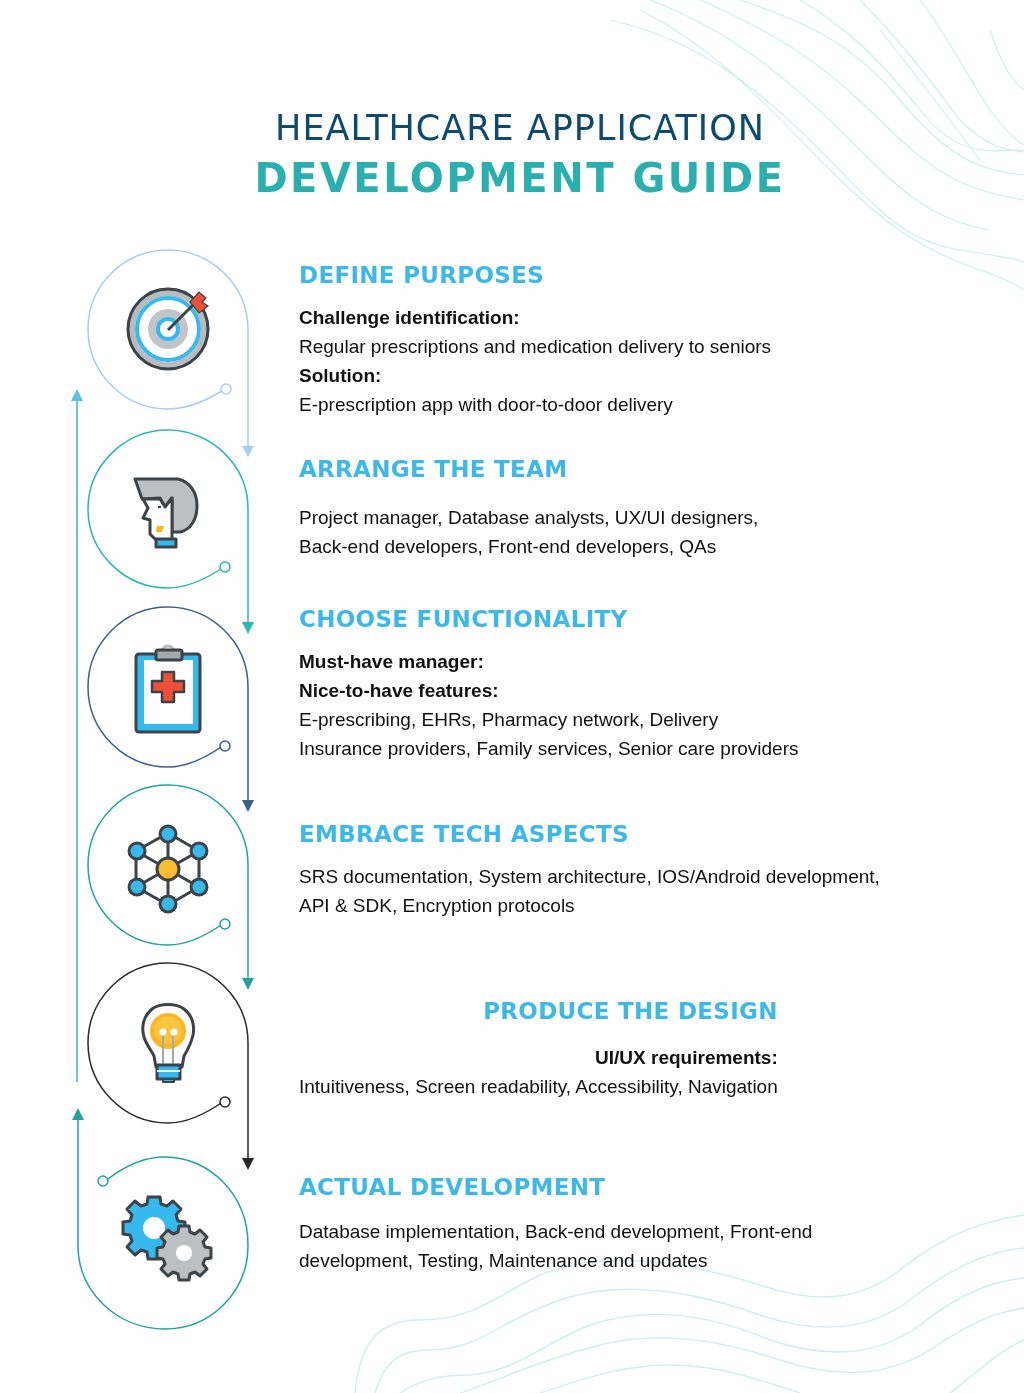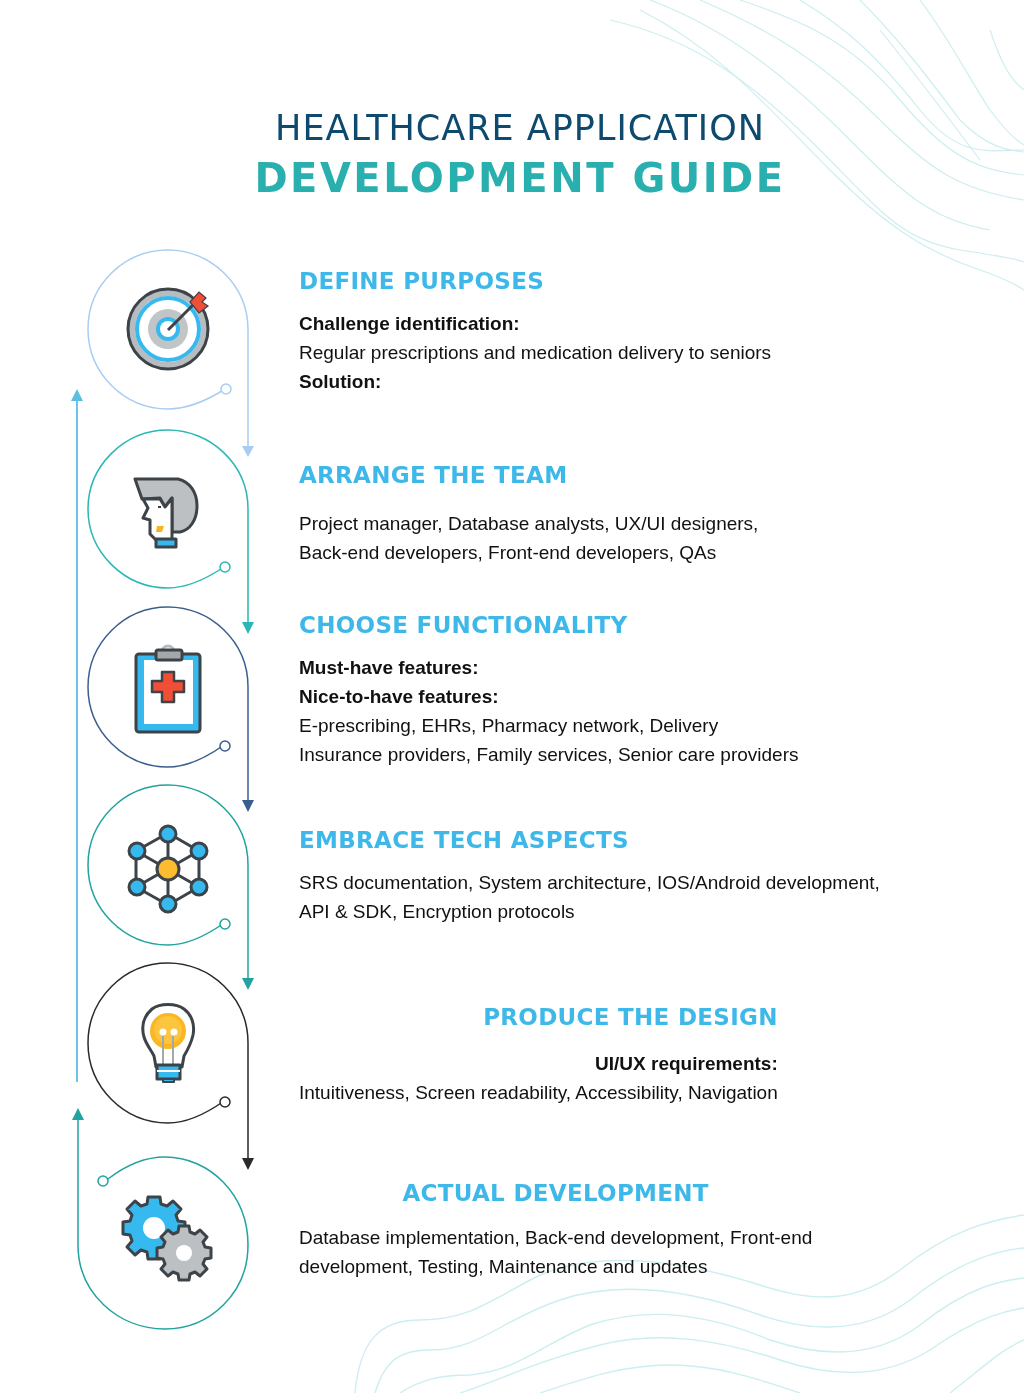--- a/index.html
+++ b/index.html
@@ -15,21 +15,21 @@
       font-family: "DejaVu Sans", sans-serif; font-weight: normal;
     }
     .title-2 {
       top: 155px; font-size: 40px; letter-spacing: 2.5px; color: #2aafaf;
       font-family: "DejaVu Sans", sans-serif; font-weight: bold;
     }
     .flow { position: absolute; left: 0; top: 0; width: 300px; height: 1393px; }
     .step { position: absolute; left: 299px; }
     .step-heading {
       color: #3db8e8; font-weight: bold; font-size: 23px; letter-spacing: 0.3px;
-      font-family: "DejaVu Sans", sans-serif; margin: 12px 0 14px 0; line-height: 28px;
+      font-family: "DejaVu Sans", sans-serif; margin: 6px 0 14px 0; line-height: 28px;
     }
     .line { font-size: 19px; line-height: 29px; color: #111111; font-family: "Liberation Sans", sans-serif; }
     .line.bold { font-weight: bold; }
   </style>
 </head>
 <body>
 
 <svg class="bg-waves" viewBox="0 0 1024 1393">
   <g fill="none" stroke="#cdeef0" stroke-width="1.2">
     <path d="M610 20 C700 40 760 90 820 150 C880 210 900 240 960 250 C1000 256 1020 260 1024 262"></path>
@@ -173,45 +173,46 @@
       <circle cx="0" cy="3" r="8" fill="#fff" stroke="none"></circle>
     </g>
   </g>
 </svg>
 
 <div class="step" style="top:255px;">
   <div class="step-heading">DEFINE  PURPOSES</div>
   <div class="line bold">Challenge identification:</div>
   <div class="line">Regular prescriptions and medication delivery to seniors</div>
   <div class="line bold">Solution:</div>
+  <div class="line">E-prescription app with door-to-door delivery</div>
 </div>
 
 <div class="step" style="top:449px;">
   <div class="step-heading" style="margin-bottom:20px;">ARRANGE THE TEAM</div>
   <div class="line">Project manager, Database analysts, UX/UI designers,</div>
   <div class="line">Back-end developers, Front-end developers, QAs</div>
 </div>
 
 <div class="step" style="top:599px;">
   <div class="step-heading">CHOOSE FUNCTIONALITY</div>
-  <div class="line bold">Must-have features:</div>
+  <div class="line bold">Must-have manager:</div>
   <div class="line bold">Nice-to-have features:</div>
   <div class="line">E-prescribing, EHRs, Pharmacy network, Delivery</div>
   <div class="line">Insurance providers, Family services, Senior care providers</div>
 </div>
 
 <div class="step" style="top:814px;">
   <div class="step-heading">EMBRACE TECH ASPECTS</div>
   <div class="line">SRS documentation, System architecture, IOS/Android development,</div>
   <div class="line">API &amp; SDK, Encryption protocols</div>
 </div>
 
 <div class="step" style="top:991px;text-align:right;">
   <div class="step-heading" style="margin-bottom:18px;">PRODUCE THE DESIGN</div>
   <div class="line bold">UI/UX requirements:</div>
   <div class="line">Intuitiveness, Screen readability, Accessibility, Navigation</div>
 </div>
 
 <div class="step" style="top:1167px;">
-  <div class="step-heading" style="margin-bottom:16px;text-align:center;">ACTUAL DEVELOPMENT</div>
+  <div class="step-heading" style="margin-bottom:16px;">ACTUAL DEVELOPMENT</div>
   <div class="line">Database implementation, Back-end development, Front-end</div>
   <div class="line">development, Testing, Maintenance and updates</div>
 </div>
 
 </body></html>

